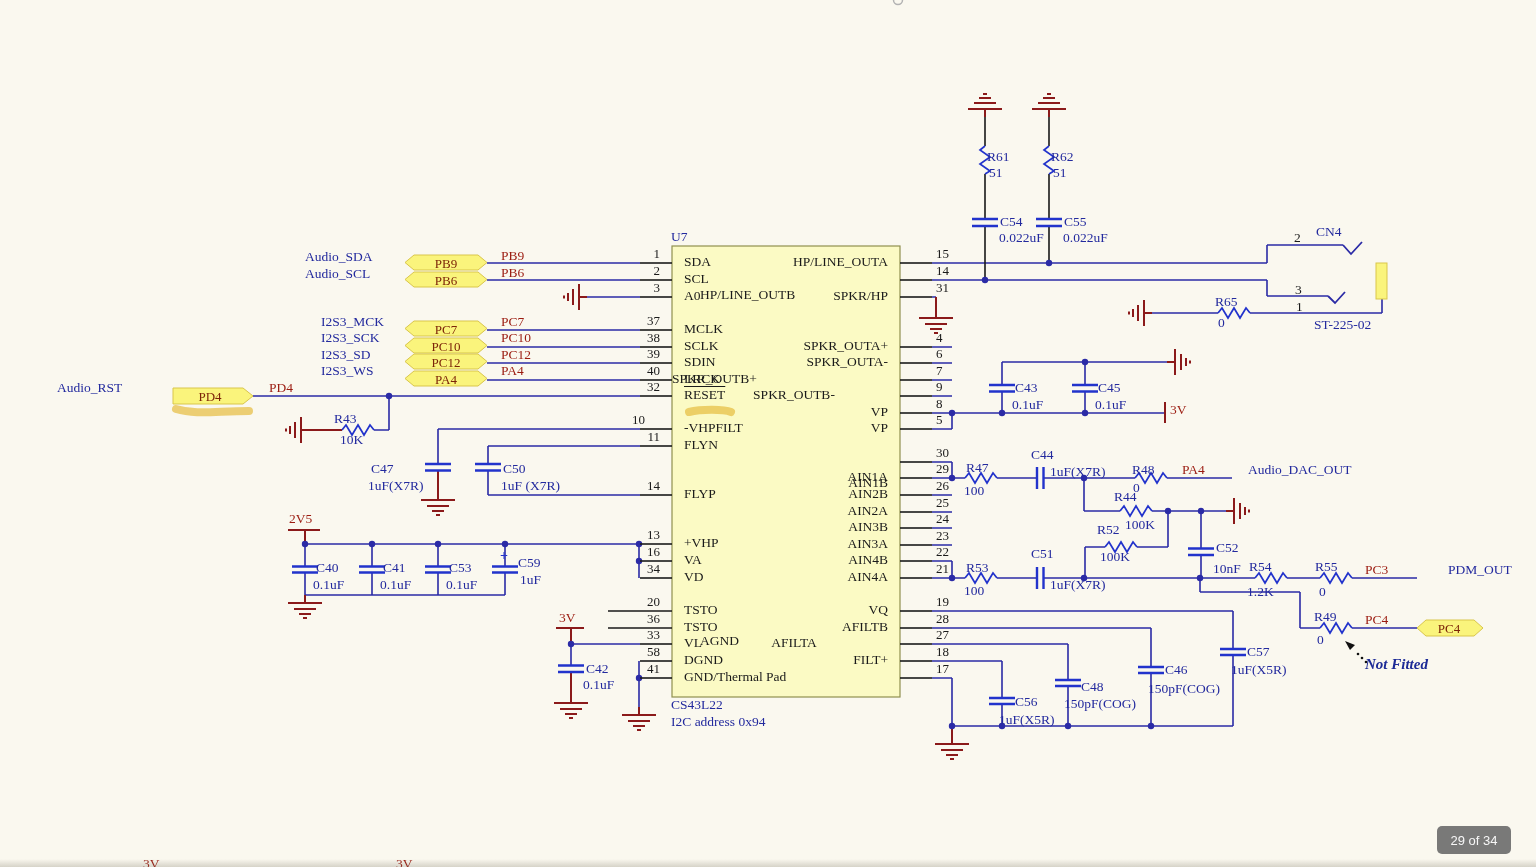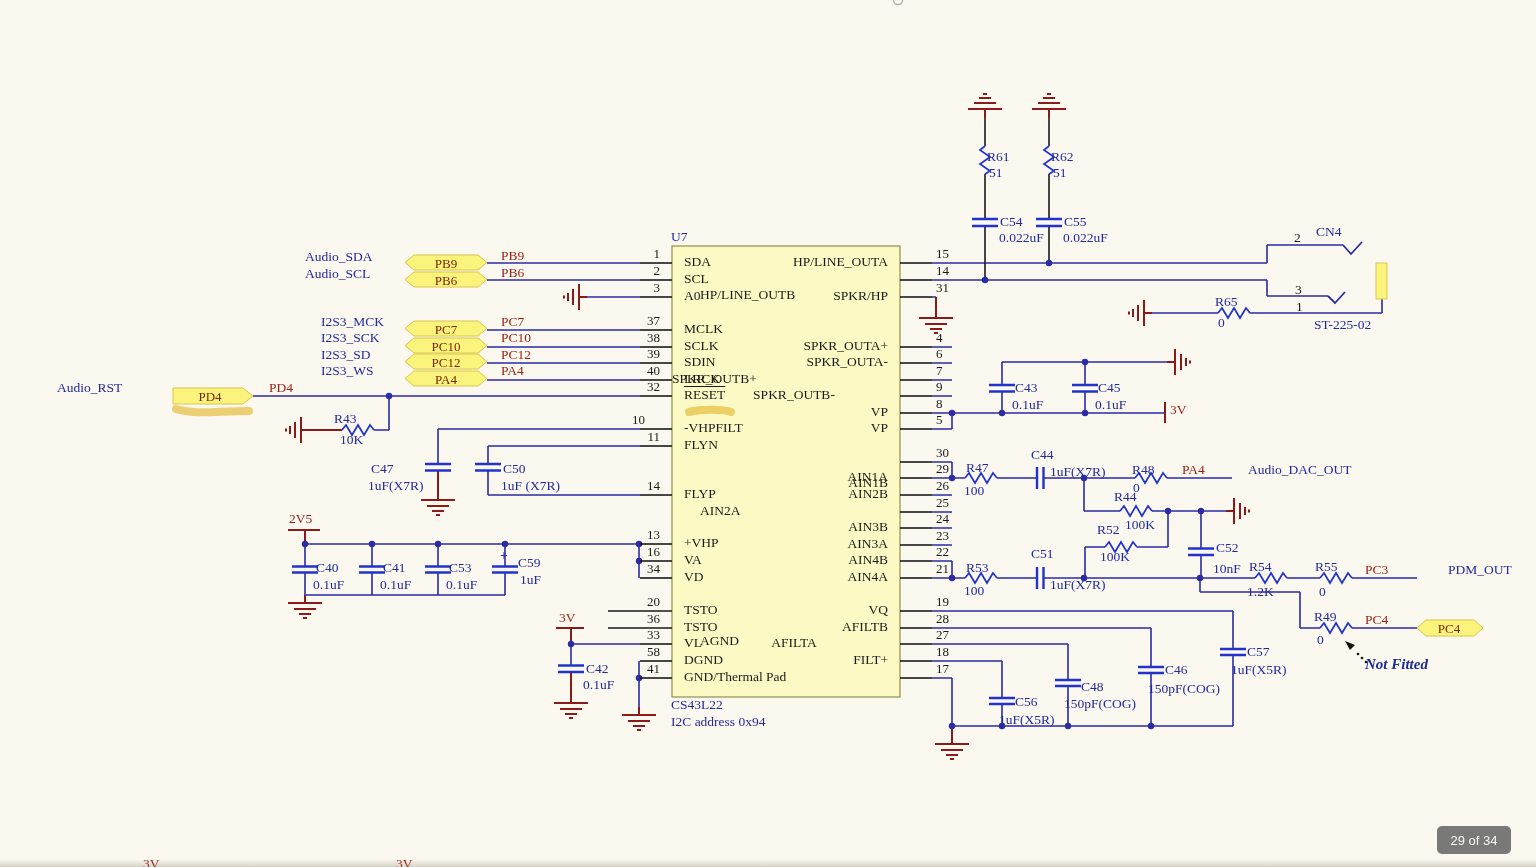--- a/index.html
+++ b/index.html
@@ -408,21 +408,21 @@
     <div class="t pname" style="position:absolute;left:700px;top:404px;width:188px;text-align:right">VP</div>
     <div class="t num" style="position:absolute;left:936px;top:412px;width:28px">5</div>
     <div class="t pname" style="position:absolute;left:700px;top:420px;width:188px;text-align:right">VP</div>
     <div class="t num" style="position:absolute;left:936px;top:445px;width:28px">30</div>
     <div class="t pname" style="position:absolute;left:700px;top:475px;width:188px;text-align:right">AIN1B</div>
     <div class="t num" style="position:absolute;left:936px;top:461px;width:28px">29</div>
     <div class="t pname" style="position:absolute;left:700px;top:469px;width:188px;text-align:right">AIN1A</div>
     <div class="t num" style="position:absolute;left:936px;top:478px;width:28px">26</div>
     <div class="t pname" style="position:absolute;left:700px;top:486px;width:188px;text-align:right">AIN2B</div>
     <div class="t num" style="position:absolute;left:936px;top:495px;width:28px">25</div>
-    <div class="t pname" style="position:absolute;left:700px;top:503px;width:188px;text-align:left">AIN2A</div>
+    <div class="t pname" style="position:absolute;left:700px;top:503px;width:188px;text-align:right">AIN2A</div>
     <div class="t num" style="position:absolute;left:936px;top:511px;width:28px">24</div>
     <div class="t pname" style="position:absolute;left:700px;top:519px;width:188px;text-align:right">AIN3B</div>
     <div class="t num" style="position:absolute;left:936px;top:528px;width:28px">23</div>
     <div class="t pname" style="position:absolute;left:700px;top:536px;width:188px;text-align:right">AIN3A</div>
     <div class="t num" style="position:absolute;left:936px;top:544px;width:28px">22</div>
     <div class="t pname" style="position:absolute;left:700px;top:552px;width:188px;text-align:right">AIN4B</div>
     <div class="t num" style="position:absolute;left:936px;top:561px;width:28px">21</div>
     <div class="t pname" style="position:absolute;left:700px;top:569px;width:188px;text-align:right">AIN4A</div>
     <div class="t num" style="position:absolute;left:936px;top:594px;width:28px">19</div>
     <div class="t pname" style="position:absolute;left:700px;top:602px;width:188px;text-align:right">VQ</div>

